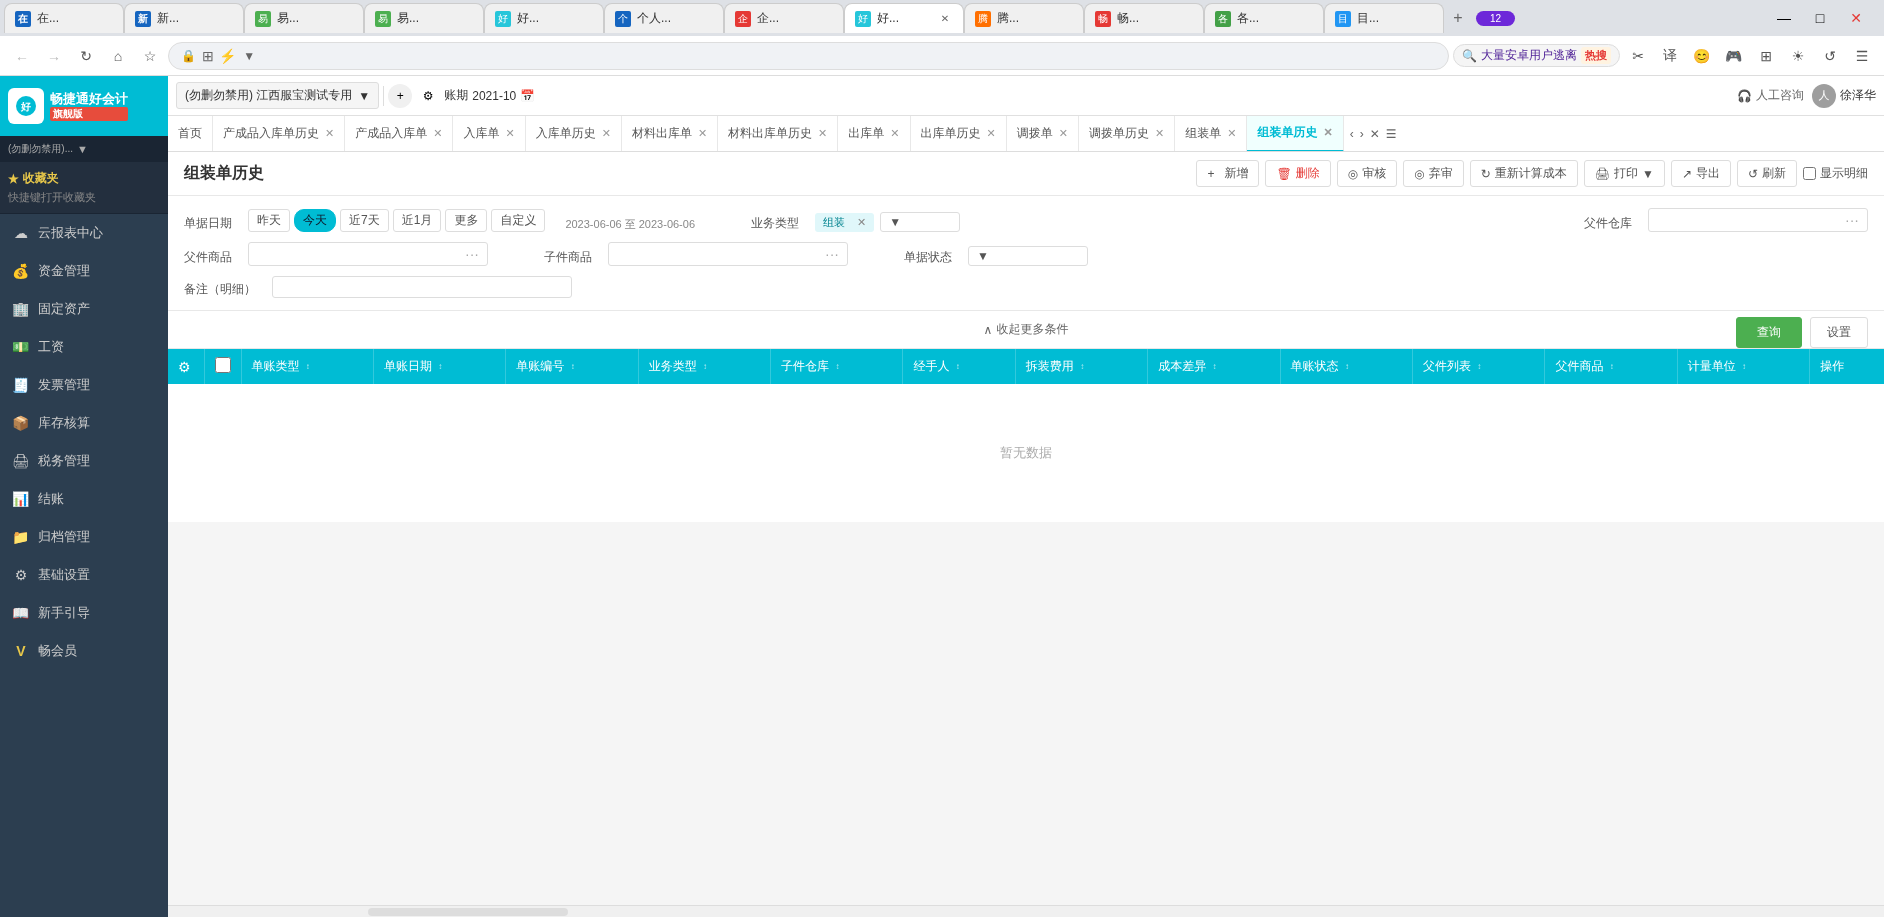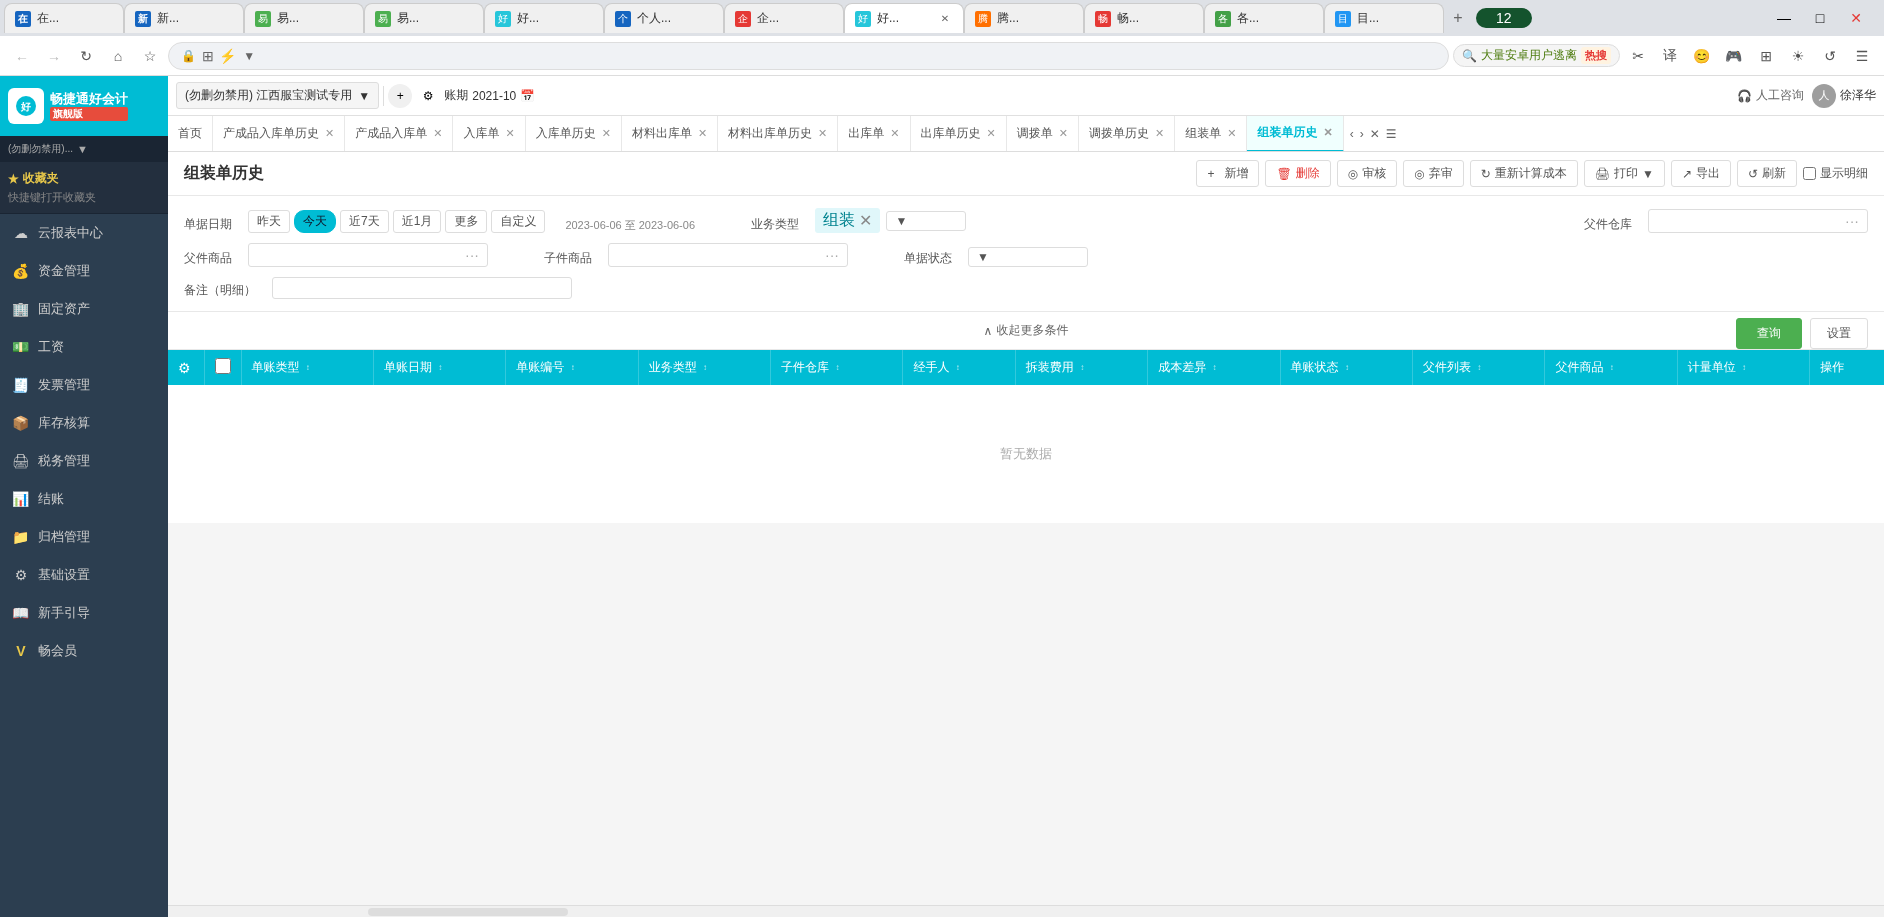--- a/index.html
+++ b/index.html
@@ -67,21 +67,21 @@
     
     .filter-area { background: #fff; padding: 12px 16px; border-bottom: 1px solid #e8e8e8; }
     .filter-row { display: flex; align-items: flex-end; gap: 16px; margin-bottom: 10px; flex-wrap: wrap; }
     .filter-row:last-child { margin-bottom: 0; }
     .filter-label { font-size: 12px; color: #555; white-space: nowrap; }
     .filter-date-btns { display: flex; align-items: center; gap: 4px; }
     .date-btn { padding: 2px 8px; border: 1px solid #ddd; border-radius: 3px; background: #fff; font-size: 12px; color: #555; cursor: pointer; }
     .date-btn.active { background: #00bcd4; color: #0f172a; border-color: #00bcd4; border-radius: 10px; }
     .date-range { font-size: 11px; color: #888; margin-left: 4px; }
     .filter-type-input { display: flex; align-items: center; gap: 6px; flex: 1; }
-    .business-type-tag { display: inline-flex; align-items: center; gap: 4px; background: #e0f7fa; color: #00838f; padding: 2px 8px; border-radius: 3px; font-size: 16px; }
+    .business-type-tag { display: inline-flex; align-items: center; gap: 12px; background: #e0f7fa; color: #00838f; padding: 2px 8px; border-radius: 3px; font-size: 11px; }
     .business-type-tag .remove { cursor: pointer; color: #888; }
     .filter-dropdown { display: flex; align-items: center; padding: 2px 8px; border: 1px solid #ddd; border-radius: 3px; background: #fff; font-size: 12px; color: #555; cursor: pointer; min-width: 80px; gap: 4px; }
     .filter-input { display: flex; align-items: center; gap: 4px; padding: 3px 8px; border: 1px solid #ddd; border-radius: 3px; background: #fff; font-size: 12px; min-width: 200px; }
     .filter-input input { border: none; outline: none; background: transparent; font-size: 12px; width: 100%; }
     .filter-dots { color: #aaa; cursor: pointer; font-size: 14px; margin-left: 2px; }
     .collapse-btn { display: flex; align-items: center; justify-content: center; gap: 4px; padding: 4px 20px; color: #666; cursor: pointer; font-size: 12px; border: none; background: transparent; }
     .collapse-row { display: flex; justify-content: center; background: #fff; padding: 6px 0; border-bottom: 1px solid #e8e8e8; }
 
     
     .table-container { flex: 1; overflow: auto; }
@@ -152,21 +152,21 @@
   <div class="browser-tab">
     <div class="tab-favicon" style="background:#43a047;display:flex;align-items:center;justify-content:center;color:white;font-size:10px;">各</div>
     <span class="tab-title">各...</span>
   </div>
   <div class="browser-tab">
     <div class="tab-favicon" style="background:#2196f3;display:flex;align-items:center;justify-content:center;color:white;font-size:10px;">目</div>
     <span class="tab-title">目...</span>
   </div>
   <div class="tab-add">+</div>
 
-  <div style="margin-left:4px;background:#14532d;color:white;font-size:14px;padding:2px 20px;border-radius:10px;cursor:pointer;">12</div>
+  <div style="margin-left:4px;background:#6d28d9;color:white;font-size:10px;padding:2px 14px;border-radius:10px;cursor:pointer;">12</div>
 
   <div style="margin-left:auto;display:flex;align-items:center;gap:4px;padding-right:8px;">
     <div style="width:32px;height:28px;display:flex;align-items:center;justify-content:center;cursor:pointer;font-size:14px;">―</div>
     <div style="width:32px;height:28px;display:flex;align-items:center;justify-content:center;cursor:pointer;font-size:14px;">□</div>
     <div style="width:32px;height:28px;display:flex;align-items:center;justify-content:center;cursor:pointer;font-size:14px;color:#e53935;">✕</div>
   </div>
 </div>
 
 <div class="browser-controls">
   <button class="browser-btn" disabled="">←</button>
@@ -176,21 +176,21 @@
   <button class="browser-btn">☆</button>
   <div class="address-bar">
     <span class="lock-icon">🔒</span>
     <span style="font-size:14px;cursor:pointer;color:#666;">⊞</span>
     <span style="font-size:14px;cursor:pointer;color:#ff9800;">⚡</span>
     <span style="font-size:12px;cursor:pointer;color:#666;">▼</span>
   </div>
   <div class="browser-right-controls">
     <div style="display:flex;align-items:center;gap:4px;padding:2px 8px;border:1px solid #ddd;border-radius:14px;background:#f5f5f5;cursor:pointer;">
       <span>🔍</span>
-      <span style="font-size:12px;color:#4d7c0f;">大量安卓用户逃离</span>
+      <span style="font-size:12px;color:#4c1d95;">大量安卓用户逃离</span>
       <span style="font-size:11px;color:#e53935;font-weight:bold;background:#fff3e0;padding:1px 4px;border-radius:3px;">热搜</span>
     </div>
     <button class="browser-btn">✂</button>
     <button class="browser-btn">译</button>
     <button class="browser-btn">😊</button>
     <button class="browser-btn">🎮</button>
     <button class="browser-btn">⊞</button>
     <button class="browser-btn">☀</button>
     <button class="browser-btn">↺</button>
     <button class="browser-btn">☰</button>

